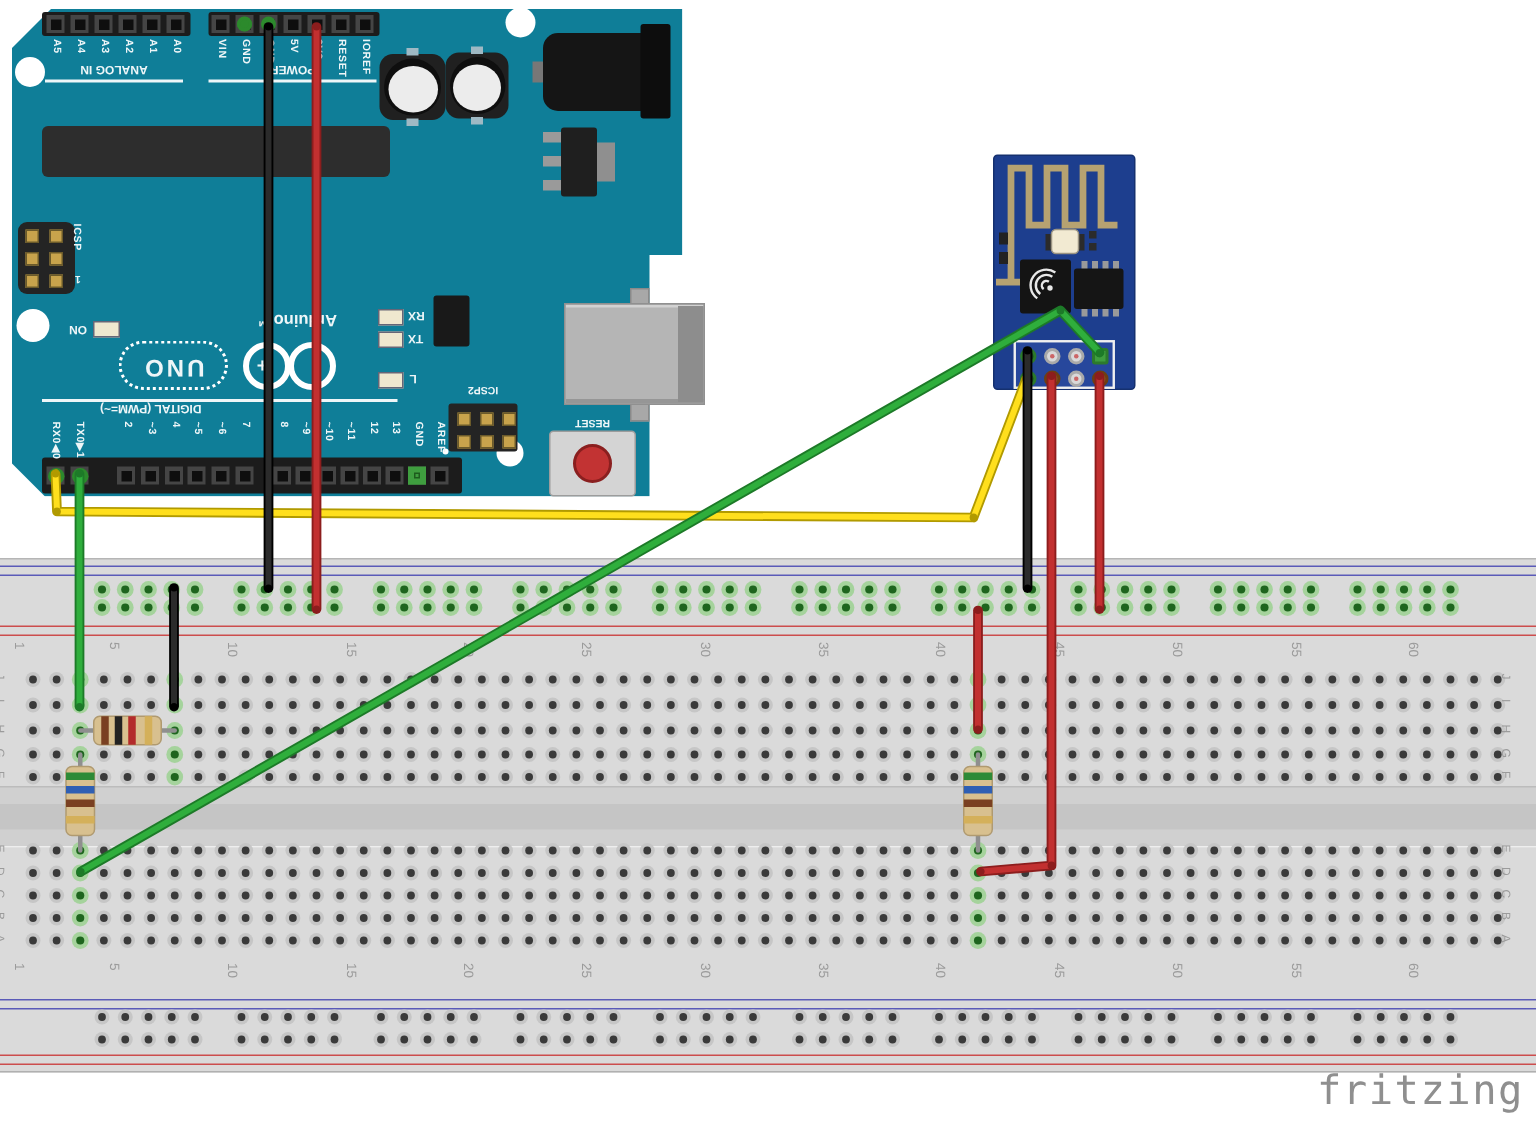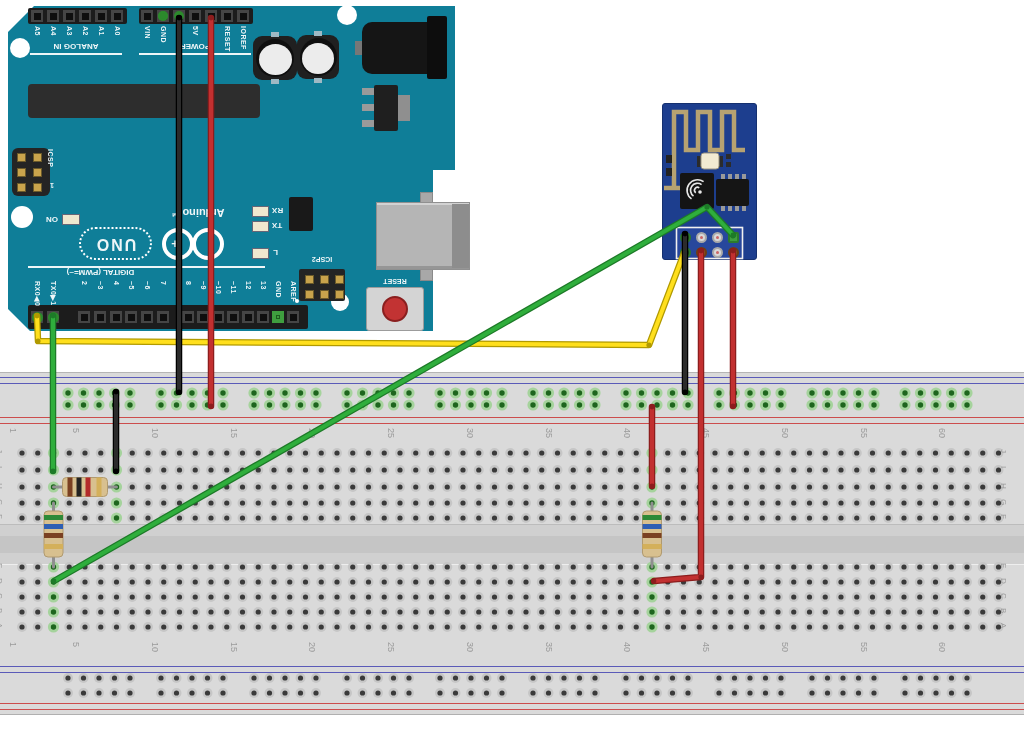--- a/index.html
+++ b/index.html
@@ -2116,13 +2116,14 @@
       </g>
       <g>
         <path d="M54,581 L 707,207 L 733,235" stroke="#1d7a28" stroke-width="6.5" fill="none" stroke-linecap="round" stroke-linejoin="round"></path>
         <path d="M54,581 L 707,207 L 733,235" stroke="#2fae3c" stroke-width="4" fill="none" stroke-linecap="round" stroke-linejoin="round"></path>
         <circle cx="707" cy="207" r="2.6" fill="#1d7a28"></circle>
         <circle cx="54" cy="581" r="2.4" fill="#1d7a28"></circle>
         <circle cx="733" cy="235" r="2.4" fill="#1d7a28"></circle>
       </g>
     </svg>
 
+  <div class="abs" id="watermark">fritzing</div>
 </div>
 
 </body></html>

